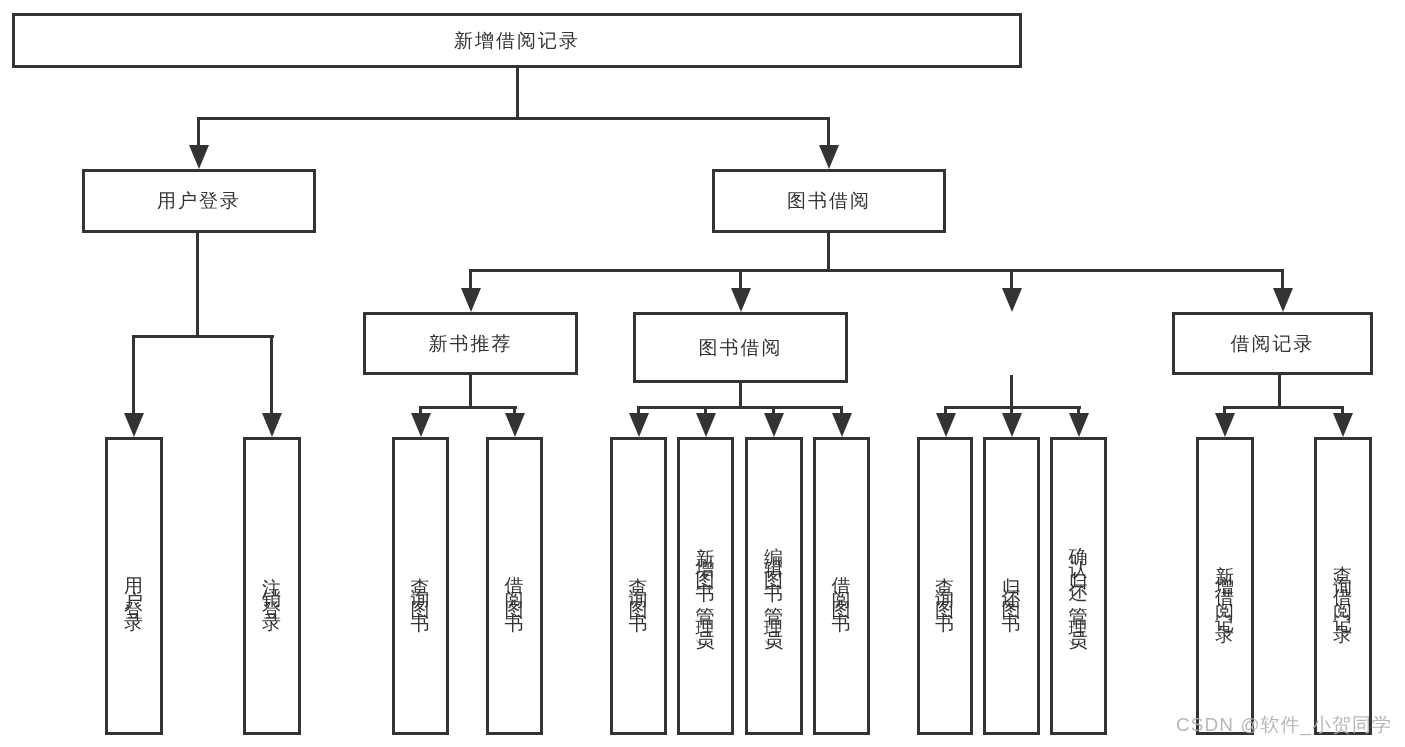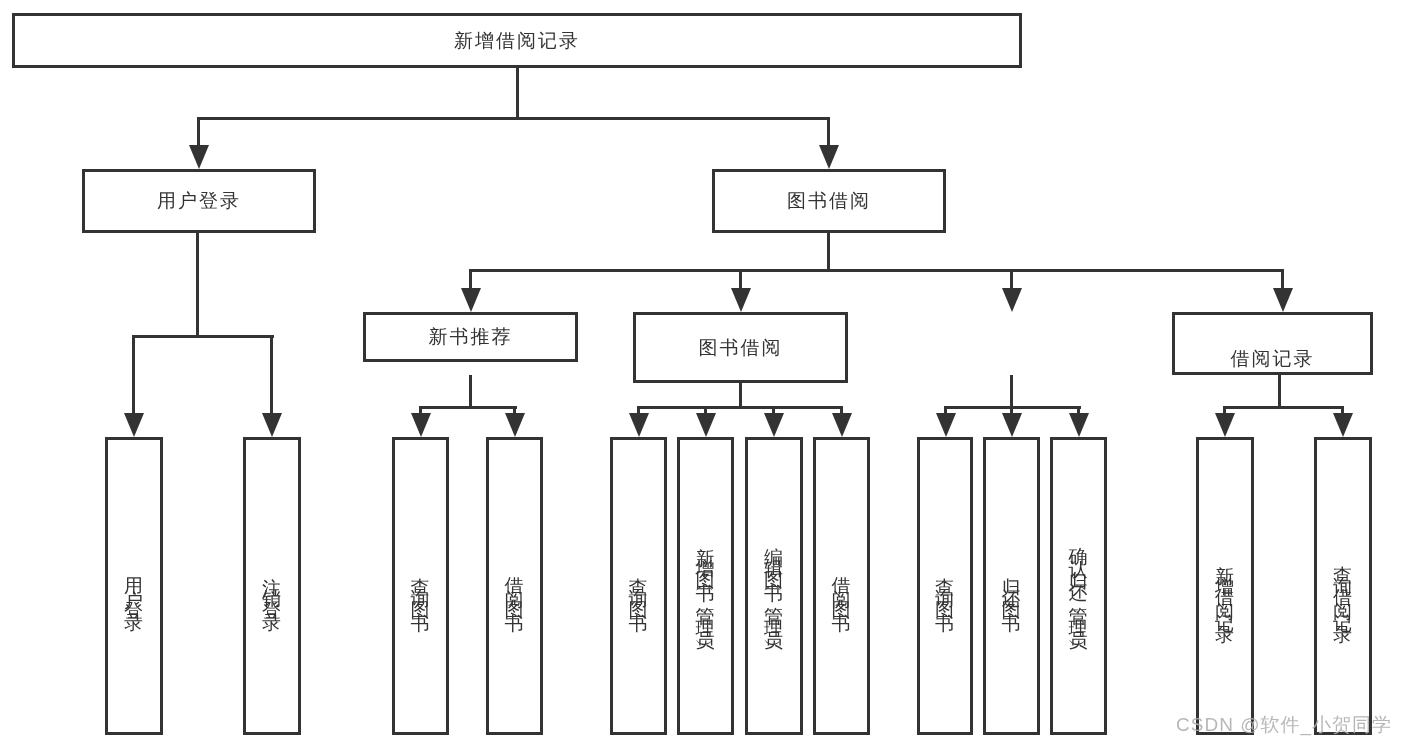--- a/index.html
+++ b/index.html
@@ -24,24 +24,24 @@
   .vl{width:3px;}
   .arr{
     position:absolute;width:0;height:0;
     border-left:10px solid transparent;border-right:10px solid transparent;
     border-top:24px solid var(--line);
   }
   
   #root{left:12px;top:13px;width:1010px;height:55px;}
   #l2a{left:82px;top:169px;width:234px;height:64px;}
   #l2b{left:712px;top:169px;width:234px;height:64px;}
-  #l3a{left:363px;top:312px;width:215px;height:50px;}
+  #l3a{left:363px;top:312px;width:215px;height:63px;}
   #l3b{left:633px;top:312px;width:215px;height:71px;}
   #l3c{left:904px;top:312px;width:215px;height:63px;}
-  #l3d{left:1172px;top:312px;width:201px;height:63px;align-items:flex-end;}
+  #l3d{left:1172px;top:312px;width:201px;height:63px;}
   #lv1{left:105px;top:437px;width:58px;height:298px;}
   #lv2{left:243px;top:437px;width:58px;height:298px;}
   #lv3{left:392px;top:437px;width:57px;height:298px;}
   #lv4{left:486px;top:437px;width:57px;height:298px;}
   #lv5{left:610px;top:437px;width:57px;height:298px;}
   #lv6{left:677px;top:437px;width:57px;height:298px;}
   #lv7{left:745px;top:437px;width:58px;height:298px;}
   #lv8{left:813px;top:437px;width:57px;height:298px;}
   #lv9{left:917px;top:437px;width:56px;height:298px;}
   #lv10{left:983px;top:437px;width:57px;height:298px;}

